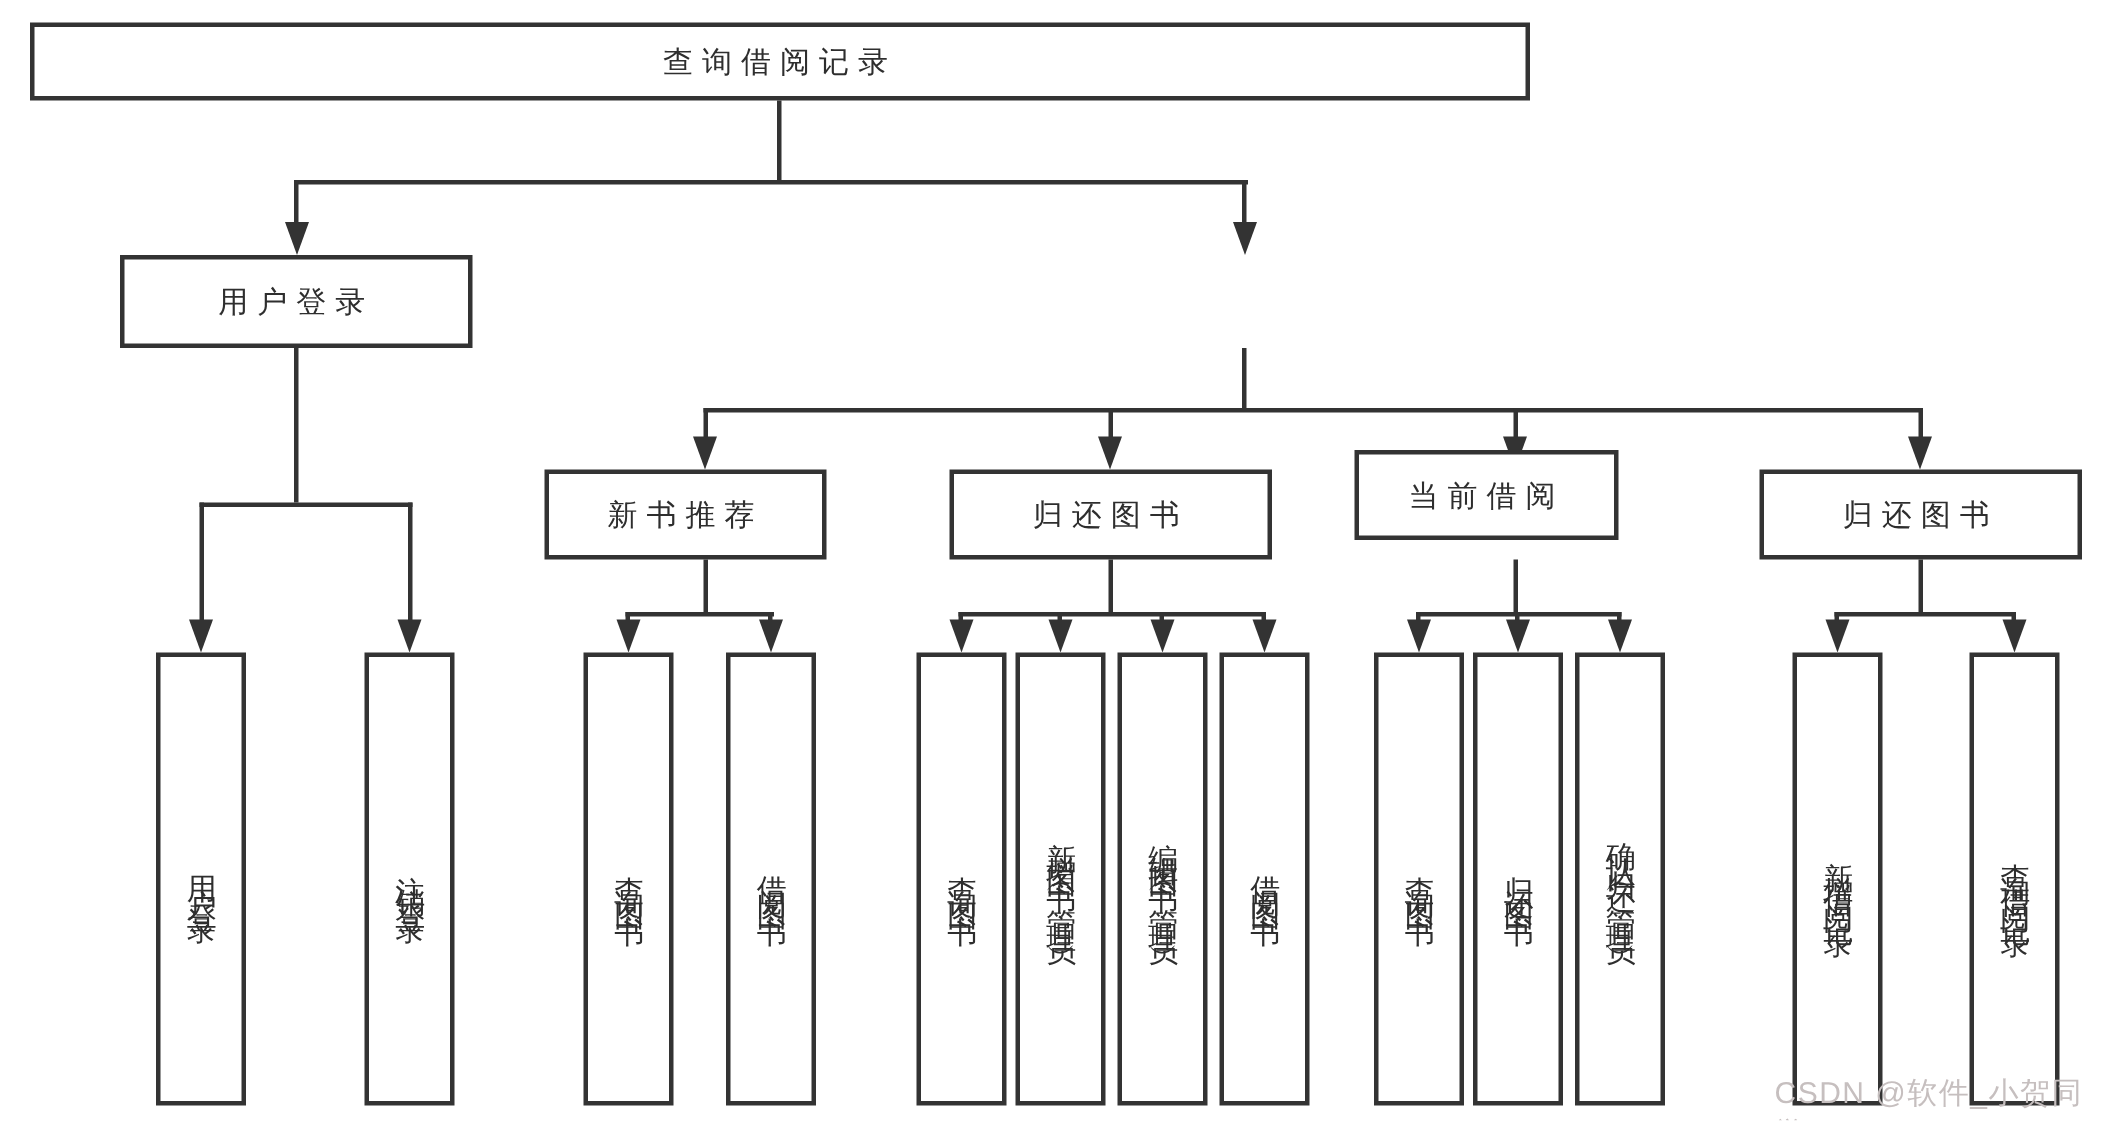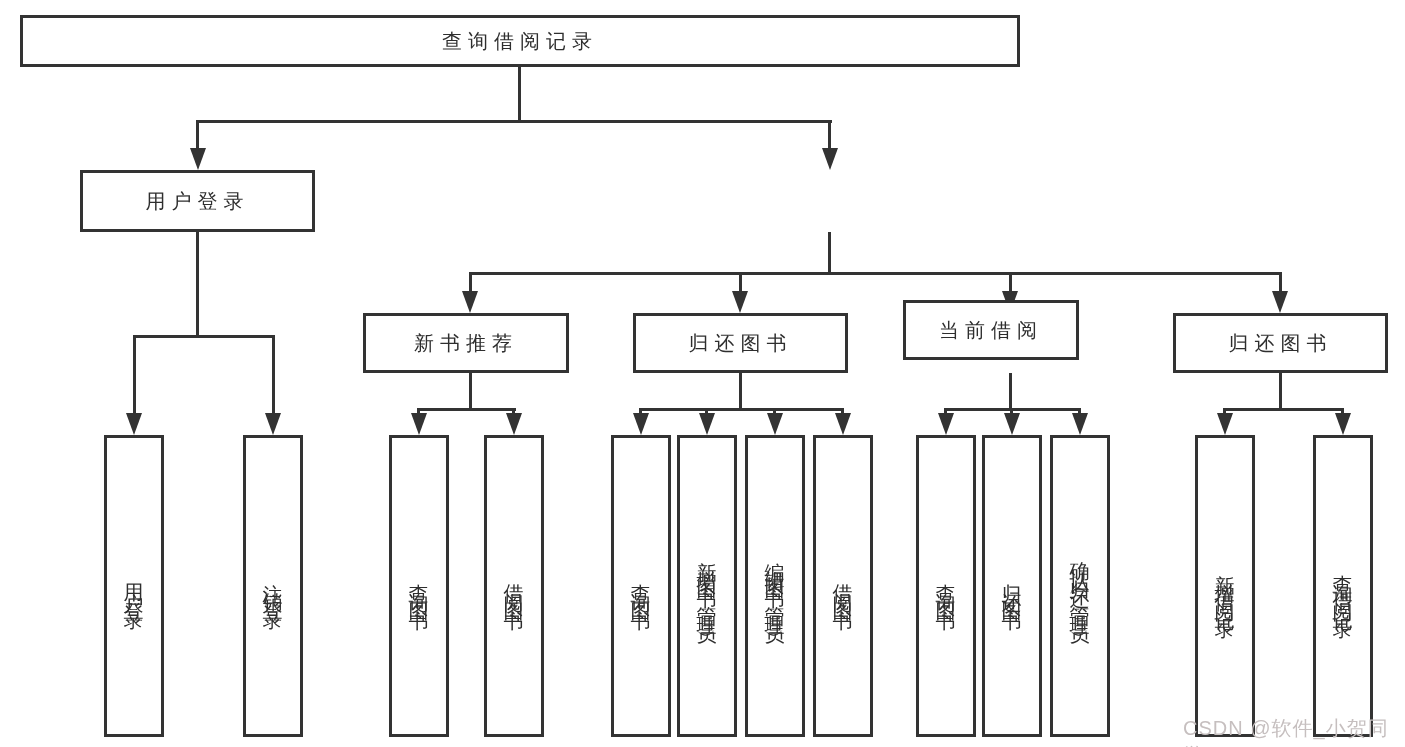--- a/index.html
+++ b/index.html
@@ -83,21 +83,21 @@
   <div class="hline" style="left:469px;top:272px;width:813px"></div>
   <div class="vline" style="left:469px;top:272px;height:21px"></div>
   <div class="arrow" style="left:462px;top:291px"></div>
   <div class="vline" style="left:739px;top:272px;height:21px"></div>
   <div class="arrow" style="left:732px;top:291px"></div>
   <div class="vline" style="left:1009px;top:272px;height:21px"></div>
   <div class="arrow" style="left:1002px;top:291px"></div>
   <div class="vline" style="left:1279px;top:272px;height:21px"></div>
   <div class="arrow" style="left:1272px;top:291px"></div>
 
-  <div class="box" style="left:363px;top:313px;width:206px;height:60px">
+  <div class="box" style="left:363px;top:313px;width:188px;height:60px">
     <span>新书推荐</span>
   </div>
   <div class="box" style="left:633px;top:313px;width:215px;height:60px">
     <span>归还图书</span>
   </div>
   <div class="box" style="left:903px;top:300px;width:176px;height:60px">
     <span>当前借阅</span>
   </div>
   <div class="box" style="left:1173px;top:313px;width:215px;height:60px">
     <span>归还图书</span>

